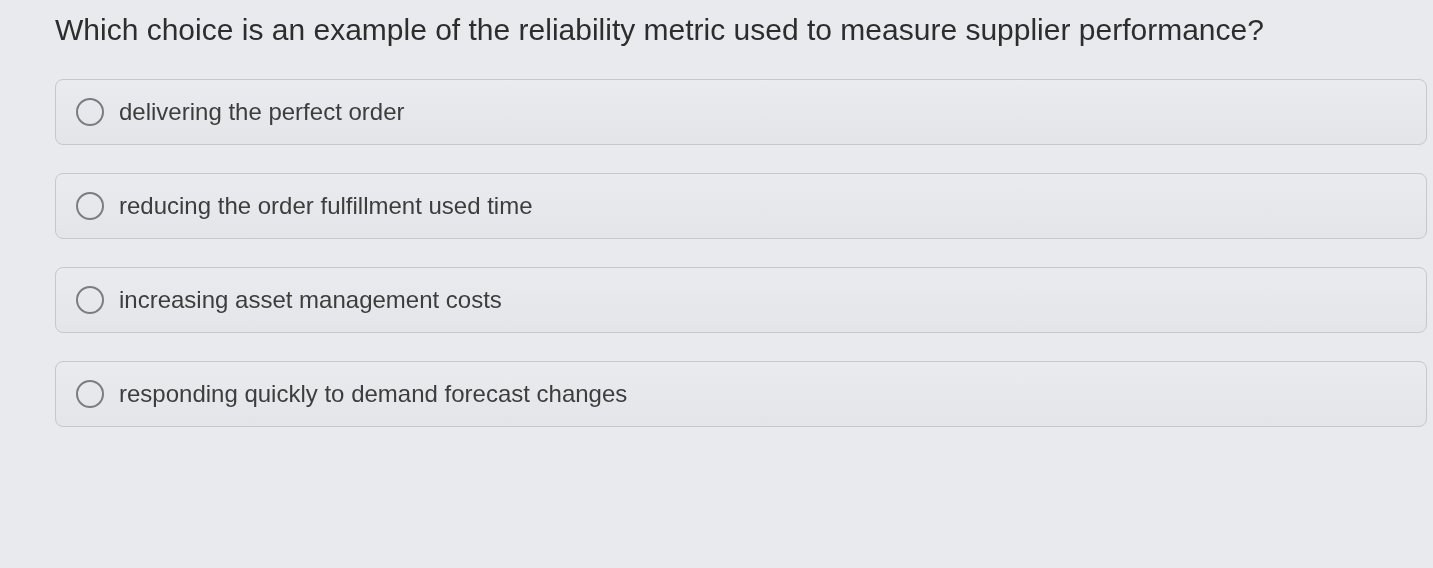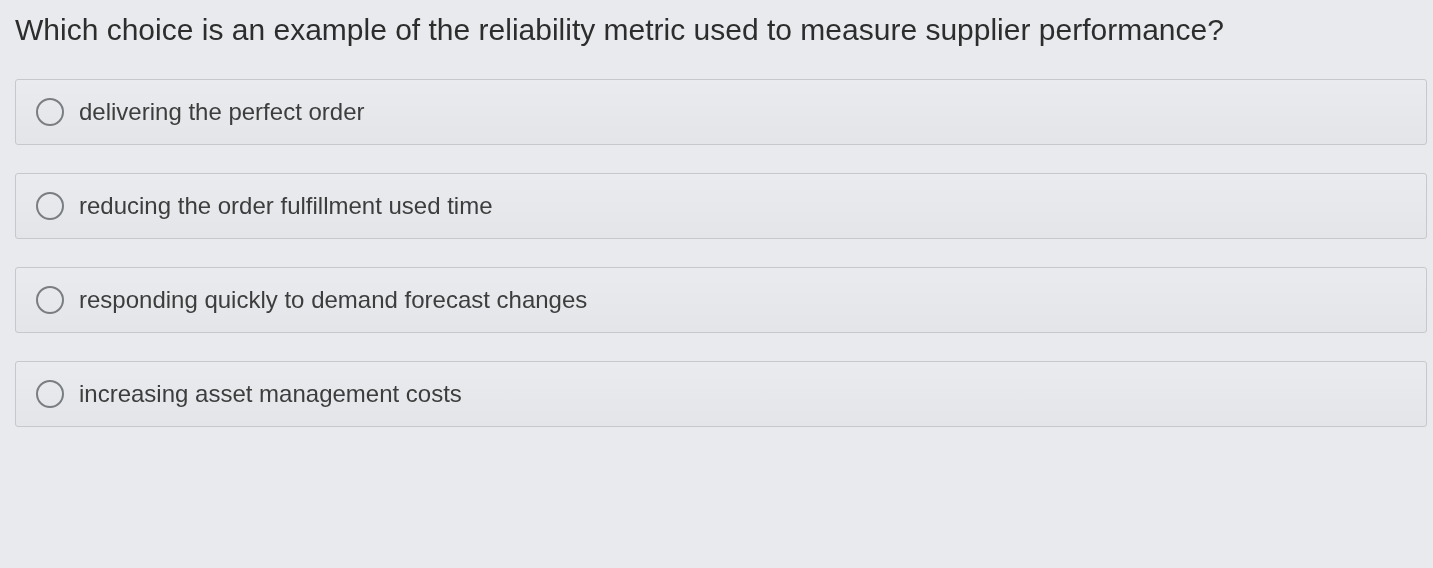--- a/index.html
+++ b/index.html
@@ -10,40 +10,41 @@
     body {
       font-family: 'Segoe UI', Tahoma, Geneva, Verdana, sans-serif;
       background: #e8eaed;
       width: 1433px;
       height: 568px;
       padding: 0;
       overflow: hidden;
     }
     .question-container {
       padding: 10px 6px 0 15px;
+      margin-left: 40px;
     }
     .question-text {
       font-size: 30px;
       color: #2d2d2d;
       font-weight: 400;
       padding-bottom: 30px;
       line-height: 1.3;
     }
     .options-container {
       display: flex;
       flex-direction: column;
       gap: 28px;
     }
     .option-row {
       display: flex;
       align-items: center;
       gap: 15px;
       padding: 18px 20px;
       border: 1px solid #c5c8cc;
-      border-radius: 3px;
+      border-radius: 8px;
       background: linear-gradient(180deg, #e9ebee 0%, #e3e5e8 100%);
       cursor: pointer;
     }
     .radio-circle {
       width: 28px;
       height: 28px;
       border: 2.5px solid #7a7d82;
       border-radius: 50%;
       flex-shrink: 0;
       background: transparent;
@@ -67,22 +68,22 @@
       <div class="option-label">delivering the perfect order</div>
     </div>
 
     <div class="option-row">
       <div class="radio-circle"></div>
       <div class="option-label">reducing the order fulfillment used time</div>
     </div>
 
     <div class="option-row">
       <div class="radio-circle"></div>
-      <div class="option-label">responding quickly to demand forecast changes</div>
+      <div class="option-label">increasing asset management costs</div>
     </div>
 
     <div class="option-row">
       <div class="radio-circle"></div>
-      <div class="option-label">increasing asset management costs</div>
+      <div class="option-label">responding quickly to demand forecast changes</div>
     </div>
 
   </div>
 </div>
 
 </body></html>

